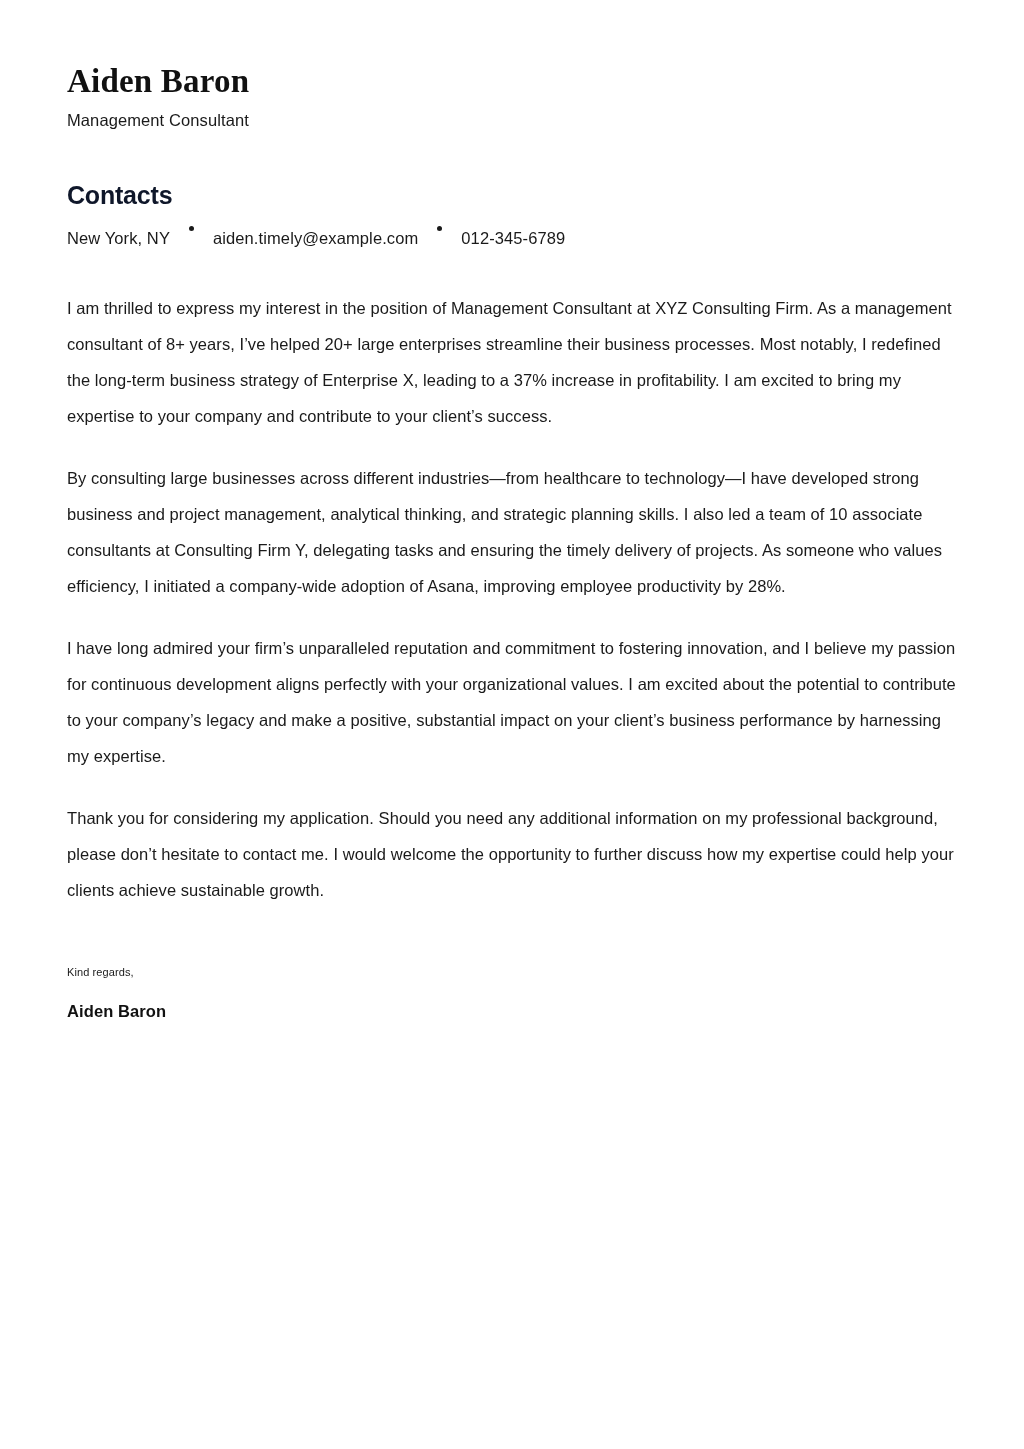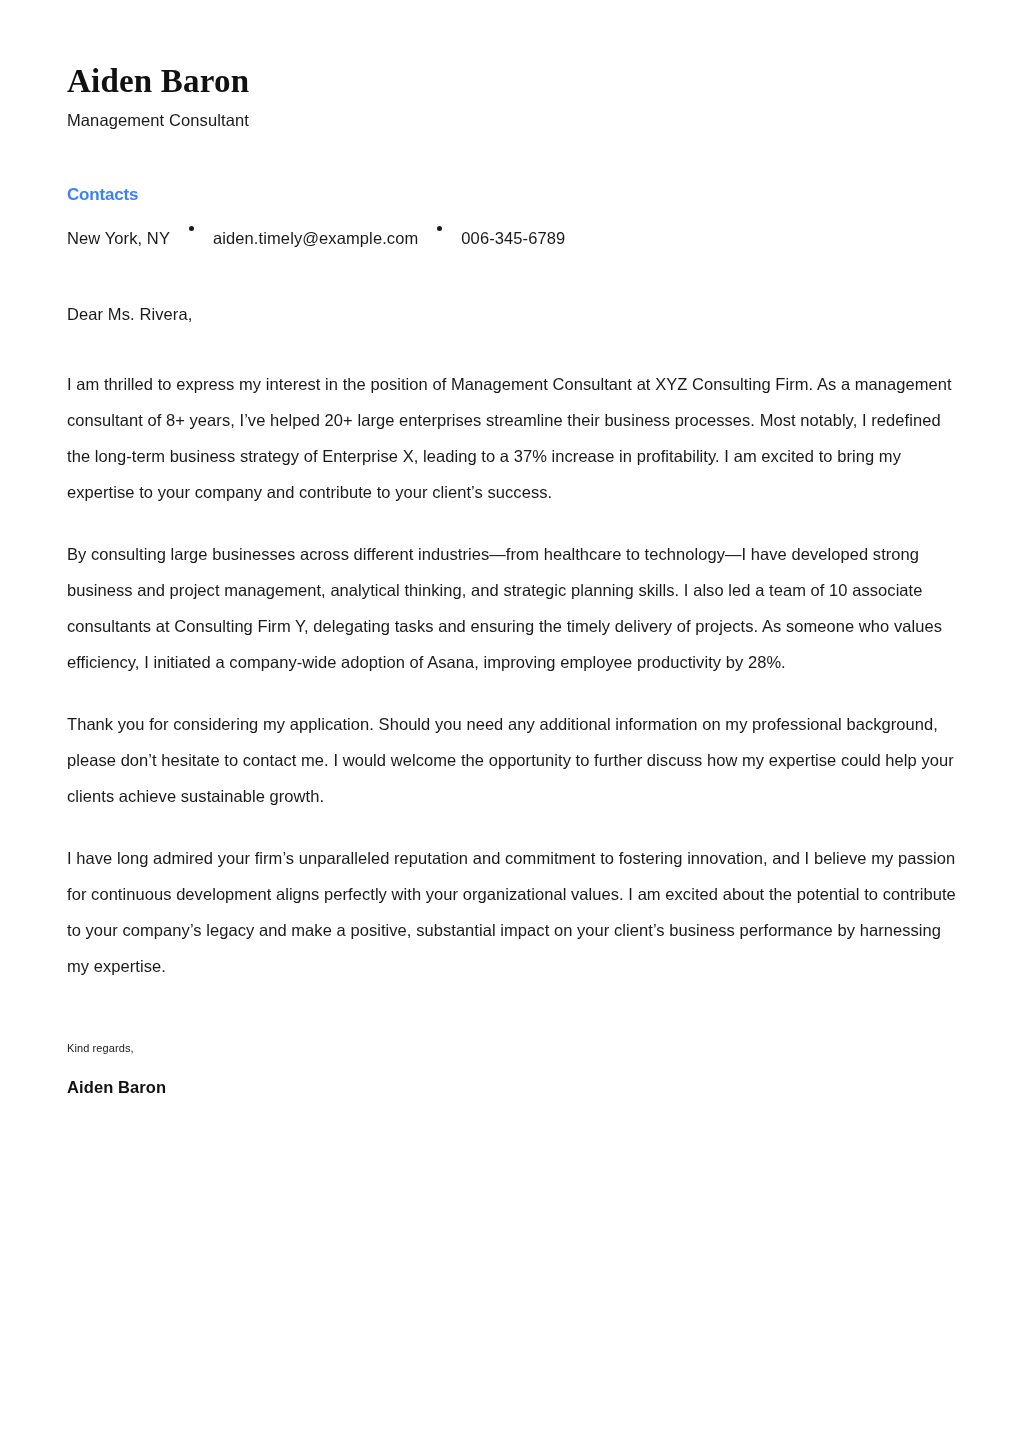--- a/index.html
+++ b/index.html
@@ -40,25 +40,25 @@
     font-size: 16.5px;
     line-height: 22px;
     font-weight: 500;
     letter-spacing: 0.1px;
     color: #1a1a1a;
     margin: 0;
   }
 
   
   .section-heading {
-    font-size: 17px;
+    font-size: 25px;
     line-height: 30px;
     font-weight: bold;
     letter-spacing: -0.2px;
-    color: #3b82f6;
+    color: #0f172a;
     margin: 49px 0 16px 0;
   }
   .contact-line {
     display: flex;
     align-items: flex-start;
     flex-wrap: wrap;
     font-size: 16.5px;
     line-height: 24px;
     letter-spacing: 0.1px;
     margin-top: 16px;
@@ -136,31 +136,30 @@
     <div class="name-header">Aiden Baron</div>
     <div class="job-title">Management Consultant</div>
 
     <div class="section-heading">Contacts</div>
 
     <div class="contact-line">
       <span class="contact-item">New York, NY</span>
       <span class="contact-sep"></span>
       <span class="contact-item">aiden.timely@example.com</span>
       <span class="contact-sep"></span>
-      <span class="contact-item">006-345-6789</span>
+      <span class="contact-item">012-345-6789</span>
     </div>
 
 
-    <div class="salutation">Dear Ms. Rivera,</div>
 
     <div class="body-copy">
       <p>I am thrilled to express my interest in the position of Management Consultant at XYZ Consulting Firm. As a management consultant of 8+ years, I’ve helped 20+ large enterprises streamline their business processes. Most notably, I redefined the long-term business strategy of Enterprise X, leading to a 37% increase in profitability. I am excited to bring my expertise to your company and contribute to your client’s success.</p>
       <p>By consulting large businesses across different industries—from healthcare to technology—I have developed strong business and project management, analytical thinking, and strategic planning skills. I also led a team of 10 associate consultants at Consulting Firm Y, delegating tasks and ensuring the timely delivery of projects. As someone who values efficiency, I initiated a company-wide adoption of Asana, improving employee productivity by 28%.</p>
+      <p>I have long admired your firm’s unparalleled reputation and commitment to fostering innovation, and I believe my passion for continuous development aligns perfectly with your organizational values. I am excited about the potential to contribute to your company’s legacy and make a positive, substantial impact on your client’s business performance by harnessing my expertise.</p>
       <p>Thank you for considering my application. Should you need any additional information on my professional background, please don’t hesitate to contact me. I would welcome the opportunity to further discuss how my expertise could help your clients achieve sustainable growth.</p>
-      <p>I have long admired your firm’s unparalleled reputation and commitment to fostering innovation, and I believe my passion for continuous development aligns perfectly with your organizational values. I am excited about the potential to contribute to your company’s legacy and make a positive, substantial impact on your client’s business performance by harnessing my expertise.</p>
     </div>
 
     <div class="signoff">
       <div class="signoff-closing">Kind regards,</div>
       <div class="signoff-name">Aiden Baron</div>
     </div>
 
   </div>
 </div>
 

